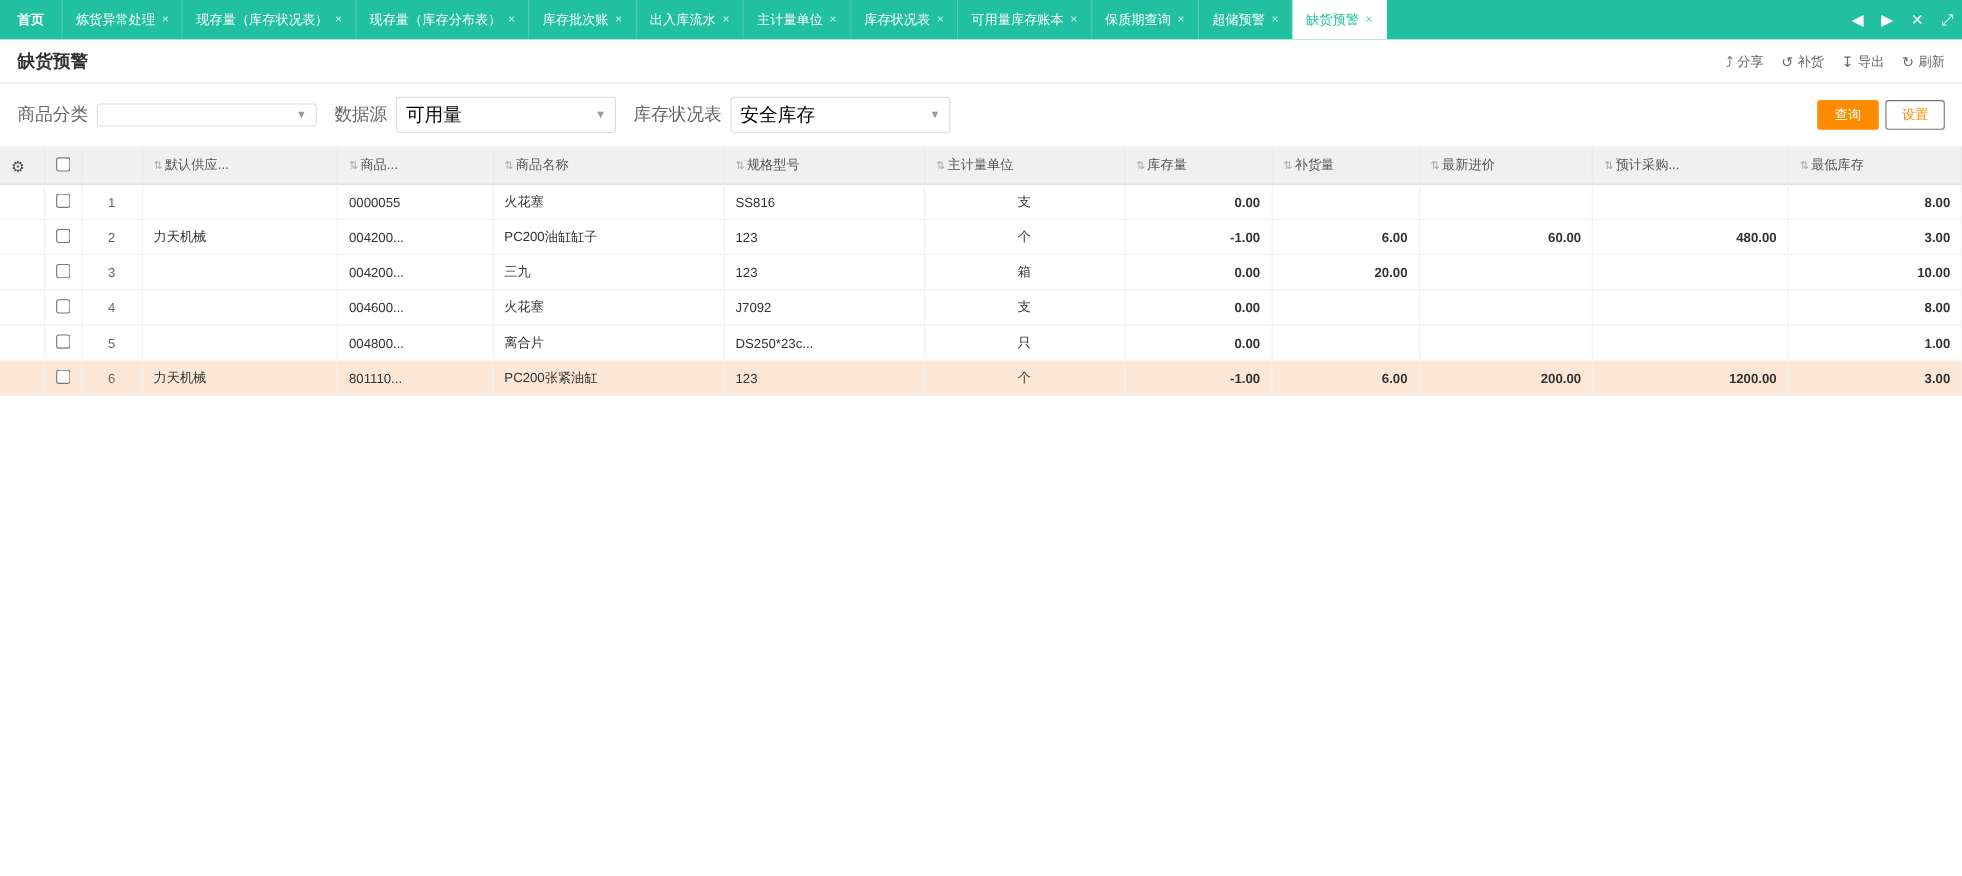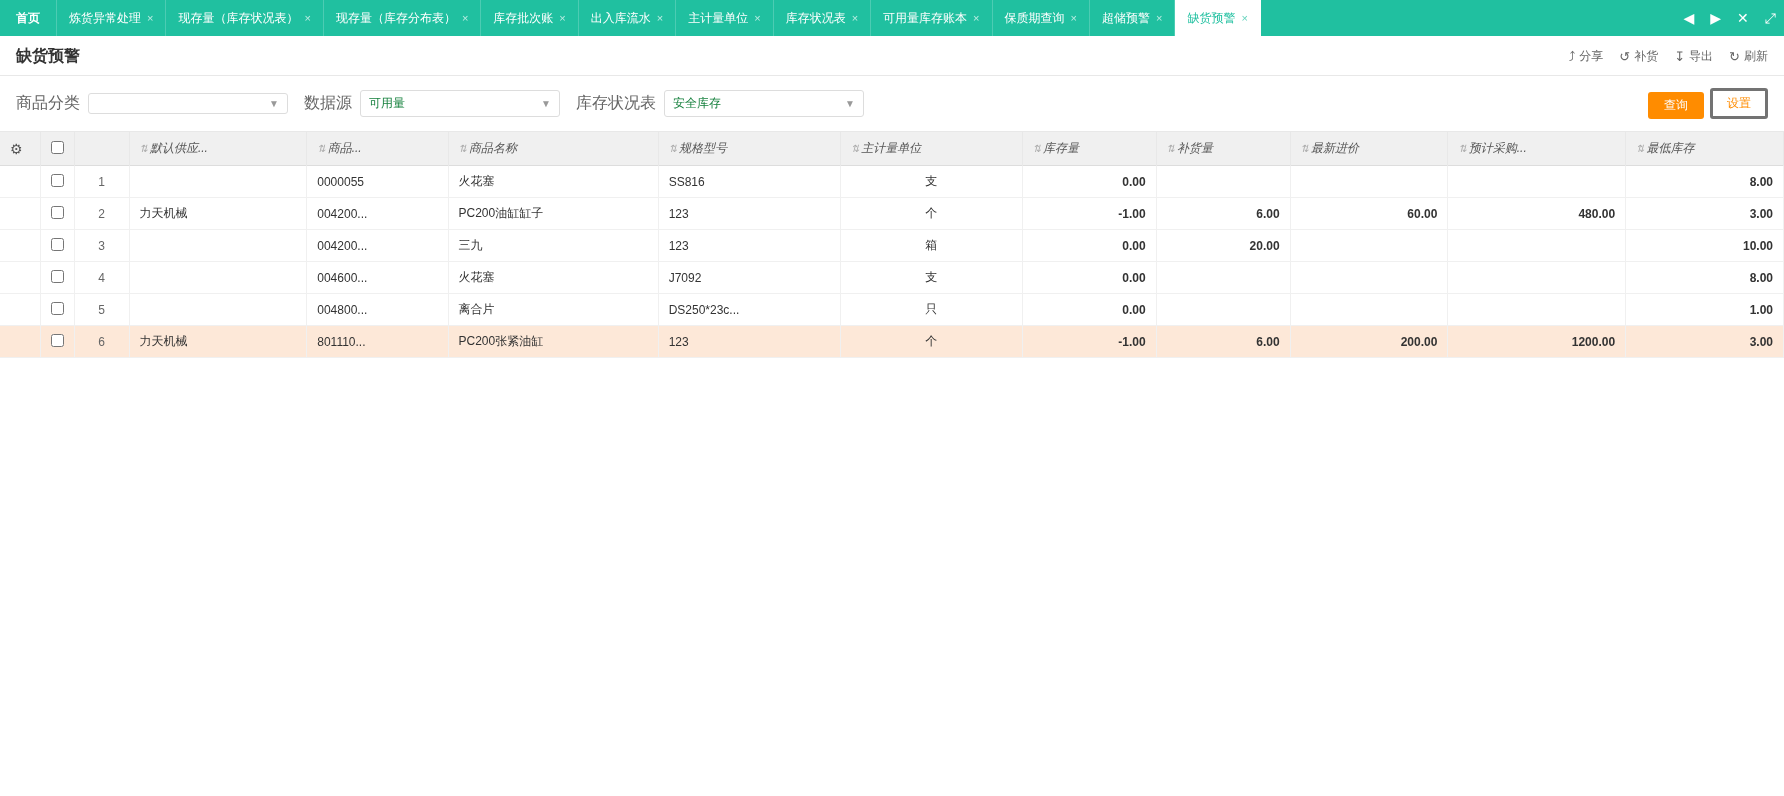--- a/index.html
+++ b/index.html
@@ -119,36 +119,36 @@
     }
     .filter-select-wide {
       min-width: 200px;
     }
     .filter-select .arrow {
       color: #999;
       font-size: 10px;
       margin-left: 8px;
     }
     .filter-value {
-      color: #15803d;
-      font-size: 12px;
+      color: #000000;
+      font-size: 17px;
     }
     .btn-query {
       background: #ff8c00;
       color: #fff;
       border: none;
       border-radius: 3px;
       padding: 5px 16px;
       cursor: pointer;
       font-size: 12px;
     }
     .btn-settings {
       background: #fff;
       color: #ff8c00;
-      border: 3px solid #737373;
+      border: 1px solid #737373;
       border-radius: 3px;
       padding: 4px 14px;
       cursor: pointer;
       font-size: 12px;
     }
     .filter-right {
       margin-left: auto;
       display: flex;
       flex-direction: row;
       gap: 6px;
@@ -171,21 +171,20 @@
     thead th {
       padding: 8px 10px;
       text-align: left;
       font-weight: normal;
       color: #555;
       border-right: 1px solid #e8e8e8;
       white-space: nowrap;
     }
     thead th.sortable {
       cursor: pointer;
-      font-style: italic;
     }
     thead th .sort-icon {
       color: #aaa;
       margin-right: 2px;
       font-size: 10px;
     }
     tbody tr {
       border-bottom: 1px solid #f0f0f0;
     }
     tbody tr.highlighted {

